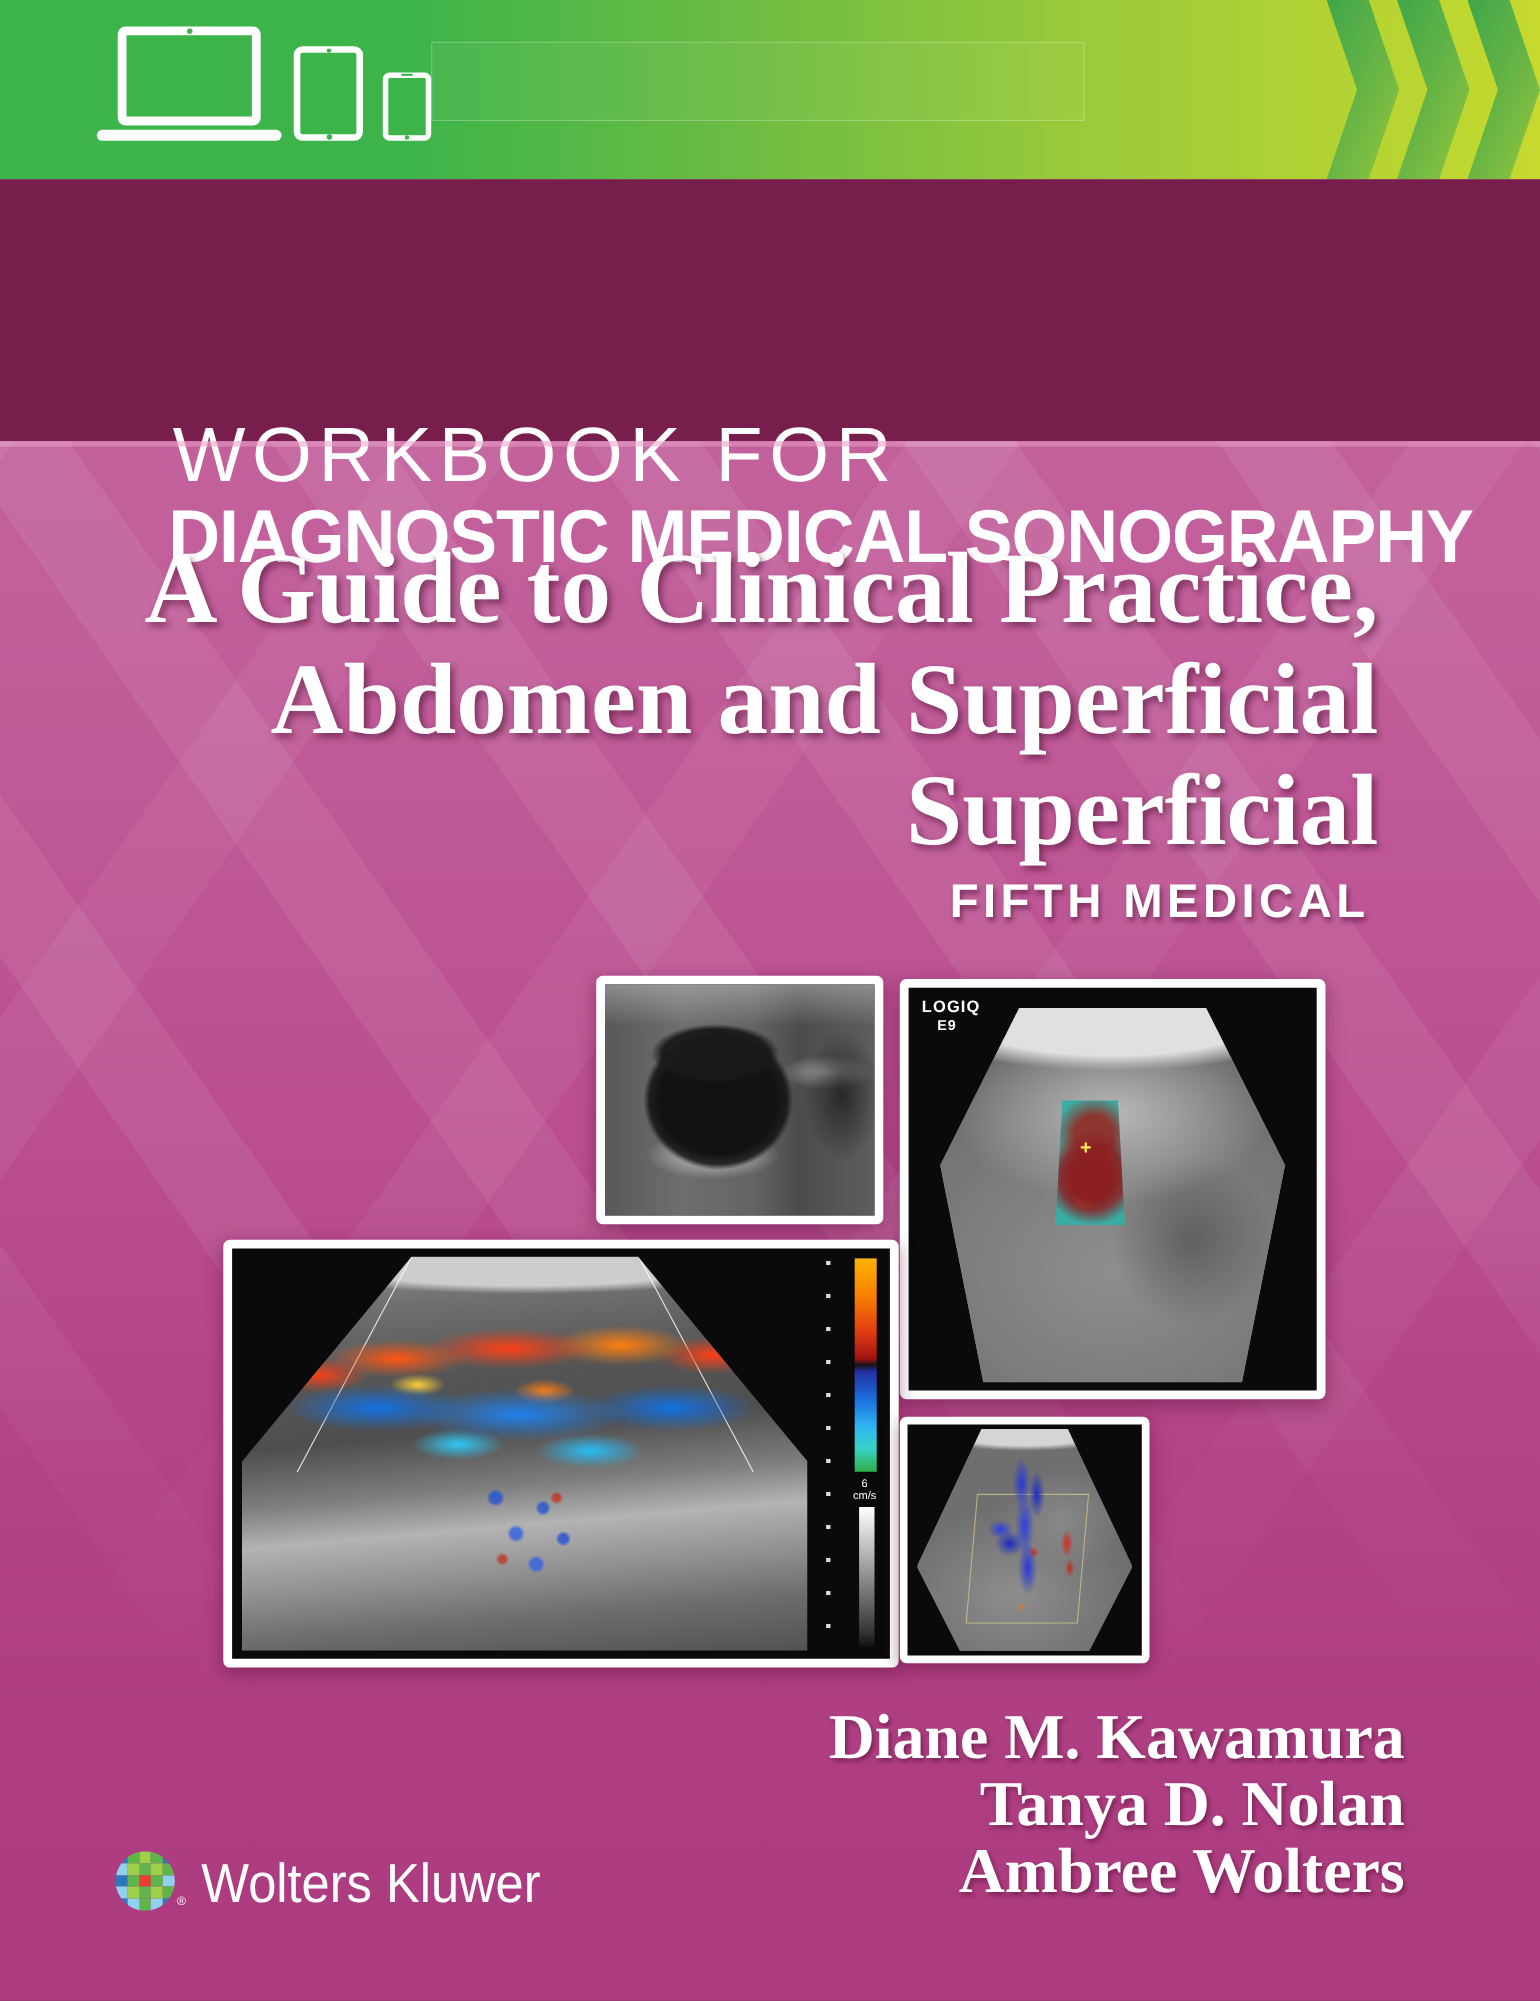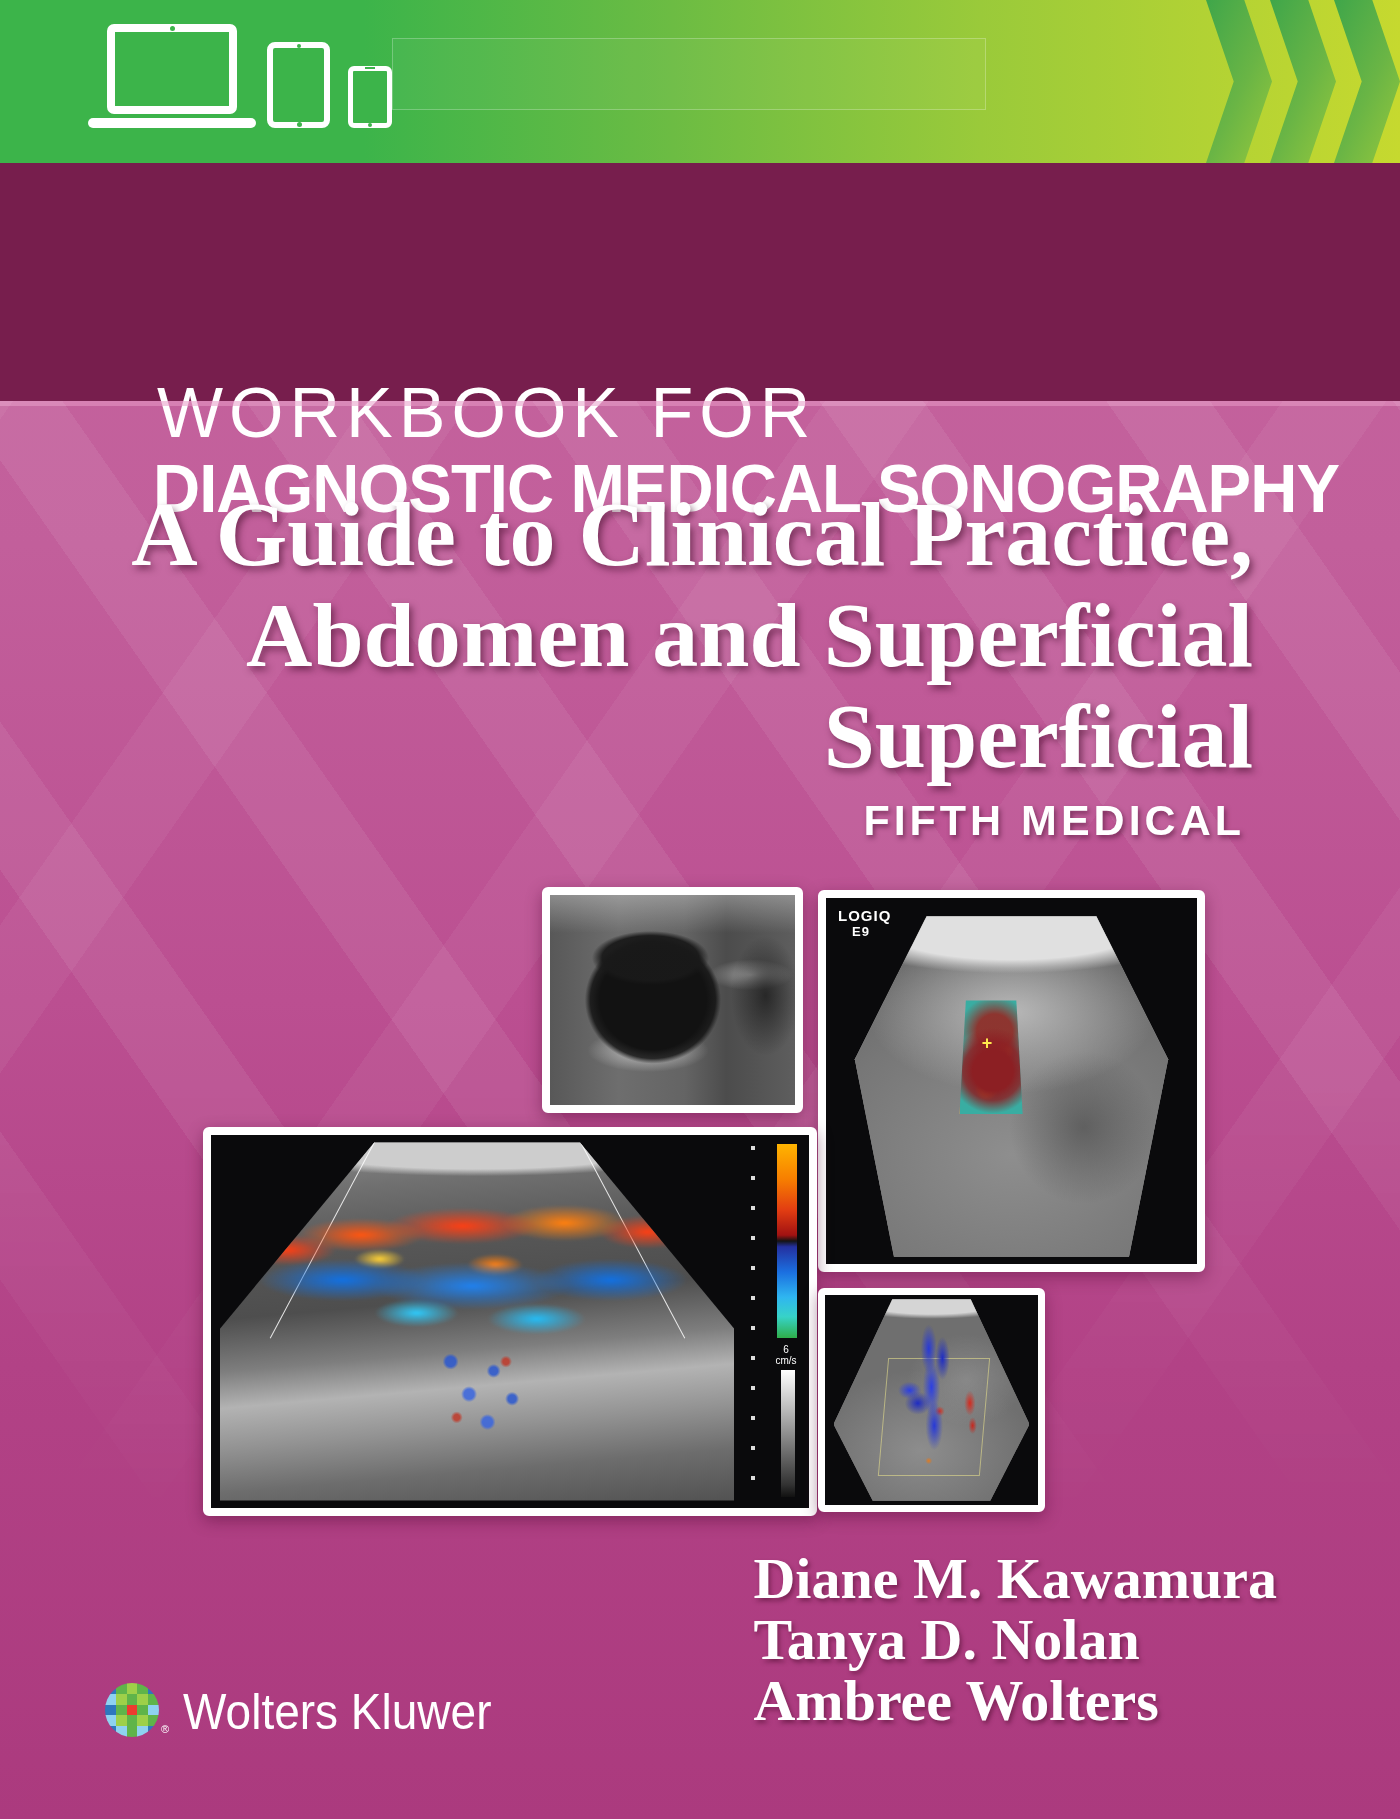--- a/index.html
+++ b/index.html
@@ -264,21 +264,21 @@
       radial-gradient(ellipse 12px 34px at 52% 66%, #2739d8, transparent 72%),
       radial-gradient(ellipse 16px 12px at 34% 44%, #2c3fe2, transparent 72%),
       radial-gradient(ellipse 8px 18px at 78% 52%, #d42a1e, transparent 70%),
       radial-gradient(ellipse 6px 12px at 80% 66%, #c8261c, transparent 70%),
       radial-gradient(ellipse 7px 7px at 56% 57%, #d4301e, transparent 70%),
       radial-gradient(ellipse 5px 5px at 48% 88%, #e07a20, transparent 70%);
   }
 
   
   .authors {
-    position:absolute; right:123px; top:1548px; text-align:left;
+    position:absolute; right:123px; top:1548px; text-align:right;
     font-family:"Liberation Serif","DejaVu Serif",serif; font-weight:bold;
     font-size:58px; line-height:61px; color:#fff;
     text-shadow:2px 3px 4px rgba(70,10,40,.5); white-space:nowrap;
   }
 
   
   .publisher { position:absolute; left:105px; top:1683px; height:60px; }
   .globe {
     position:absolute; left:0; top:0; width:54px; height:54px; border-radius:50%;
     overflow:hidden; display:grid; grid-template-columns:repeat(5,1fr); grid-template-rows:repeat(5,1fr);

